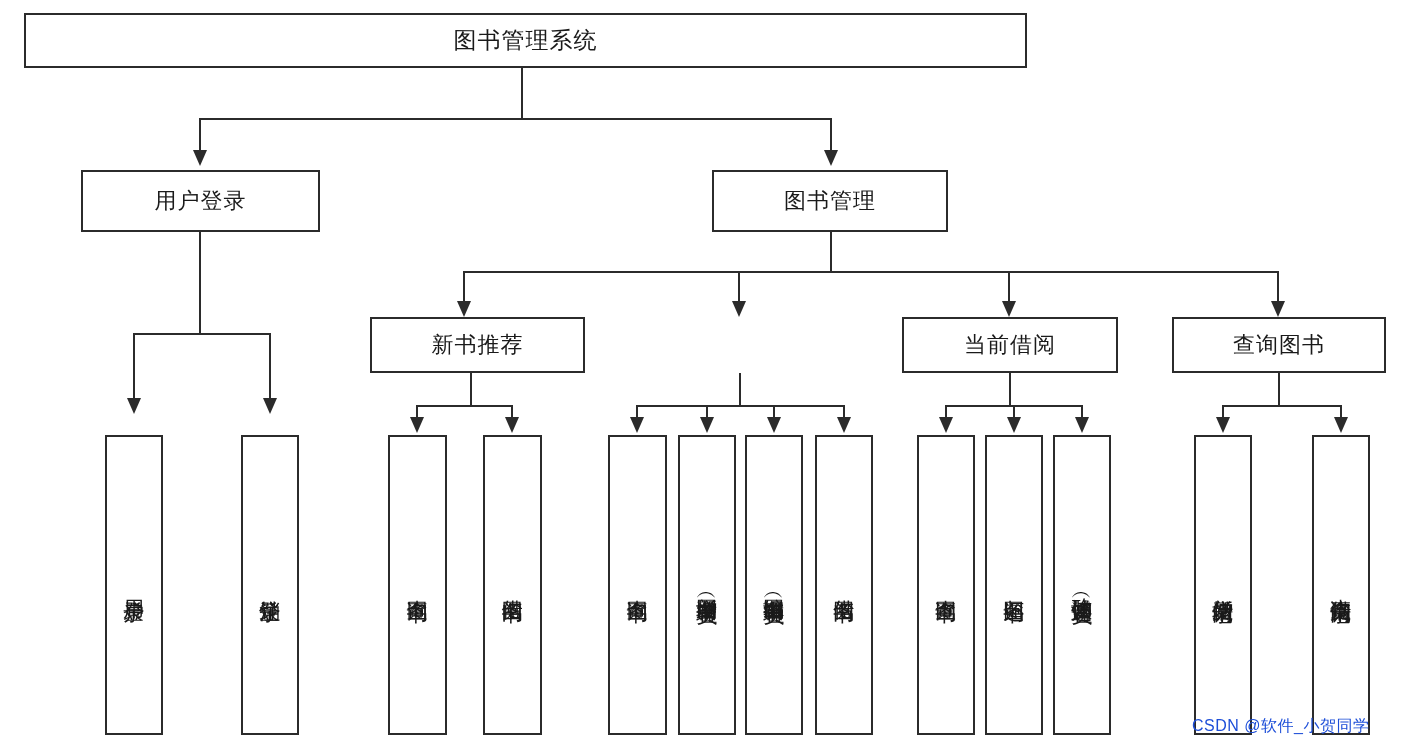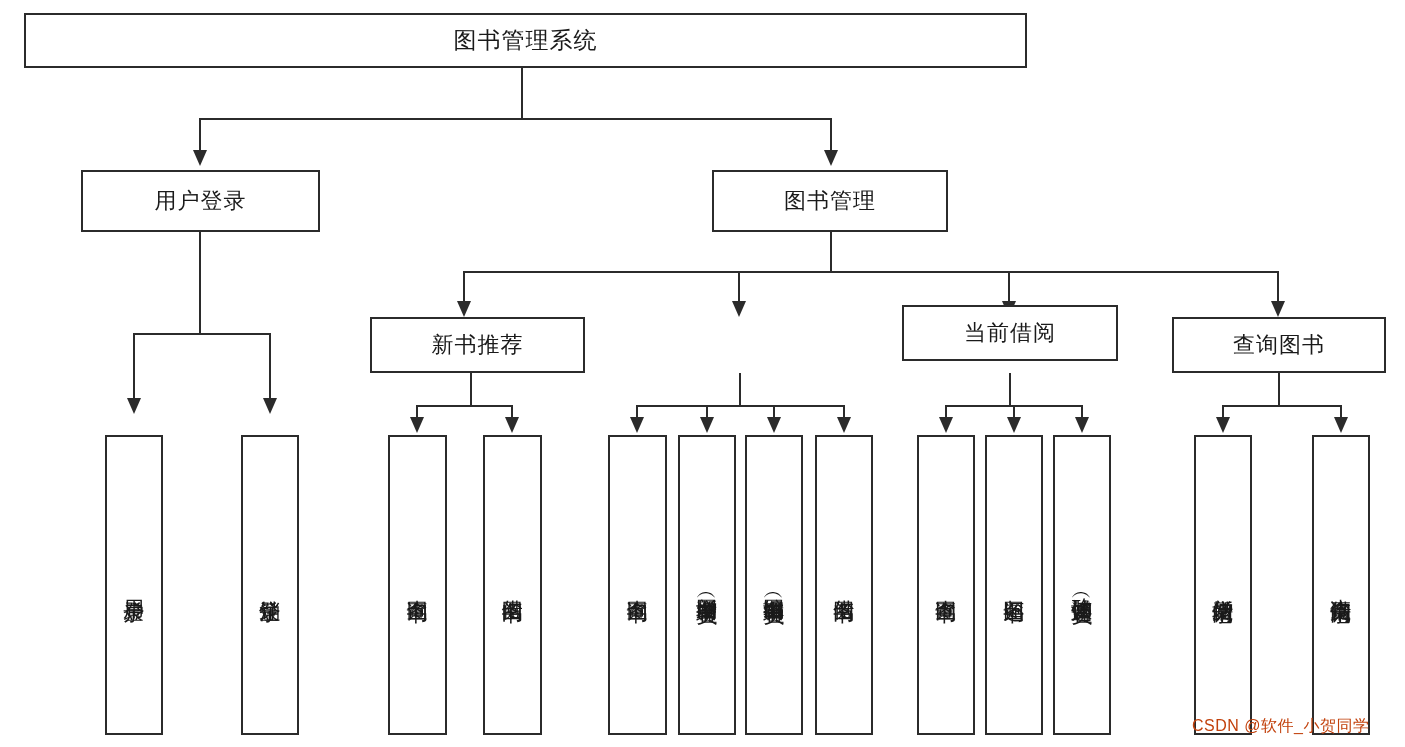--- a/index.html
+++ b/index.html
@@ -57,21 +57,21 @@
     position: absolute;
     width: 0;
     height: 0;
     border-left: 7px solid transparent;
     border-right: 7px solid transparent;
     border-top: 16px solid #2b2b2b;
   }
   .watermark {
     position: absolute;
     font-size: 16px;
-    color: #c2410c;
+    color: #1d4ed8;
     white-space: nowrap;
     letter-spacing: 0.5px;
   }
 </style>
 </head>
 <body>
 
 <div id="canvas">
 
   <div class="node node-h root-box" style="left:24px; top:13px; width:1003px; height:55px;">
@@ -116,21 +116,21 @@
   <div class="edge edge-v" style="left:738px; top:271px; width:2px; height:32px;"></div>
   <div class="arrow" style="left:732px; top:301px;"></div>
   <div class="edge edge-v" style="left:1008px; top:271px; width:2px; height:32px;"></div>
   <div class="arrow" style="left:1002px; top:301px;"></div>
   <div class="edge edge-v" style="left:1277px; top:271px; width:2px; height:32px;"></div>
   <div class="arrow" style="left:1271px; top:301px;"></div>
 
   <div class="node node-h" style="left:363px; top:317px; width:215px; height:56px;margin-left:7px;">
     <span>新书推荐</span>
   </div>
-  <div class="node node-h" style="left:902px; top:305px; width:216px; height:56px;text-align:right;">
+  <div class="node node-h" style="left:902px; top:317px; width:216px; height:56px;text-align:right;">
     <span>当前借阅</span>
   </div>
   <div class="node node-h" style="left:1172px; top:317px; width:214px; height:56px;">
     <span>查询图书</span>
   </div>
 
   <div class="edge edge-v" style="left:470px; top:373px; width:2px; height:33px;"></div>
   <div class="edge edge-h" style="left:416px; top:405px; width:97px; height:2px;"></div>
   <div class="edge edge-v" style="left:416px; top:405px; width:2px; height:14px;"></div>
   <div class="arrow" style="left:410px; top:417px;"></div>

